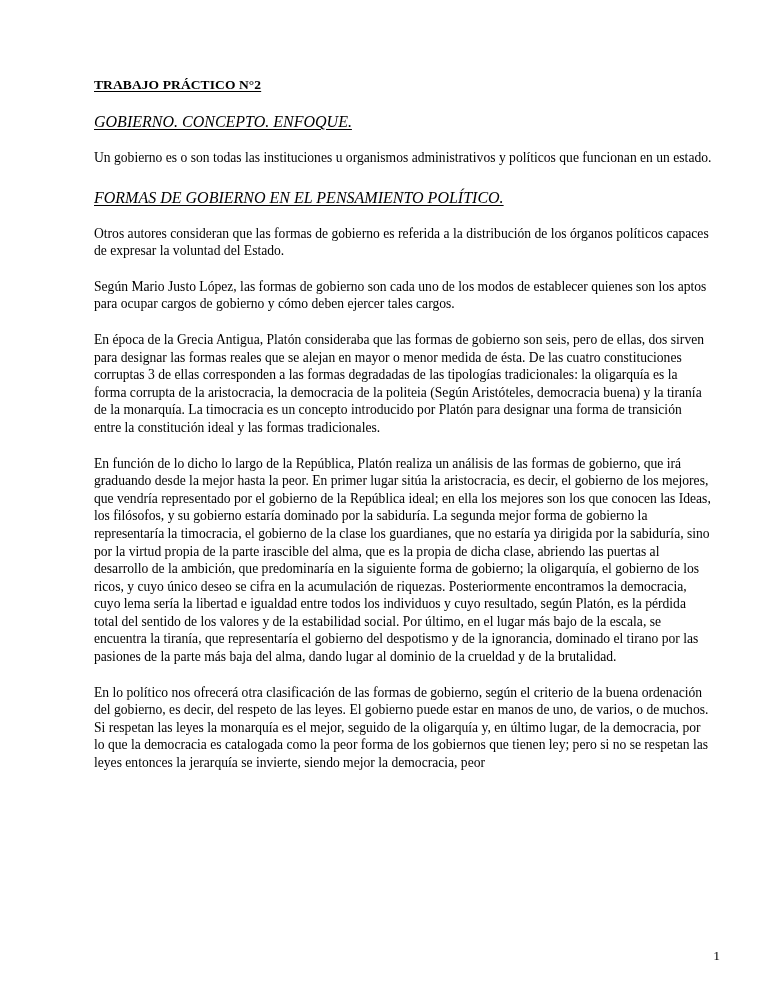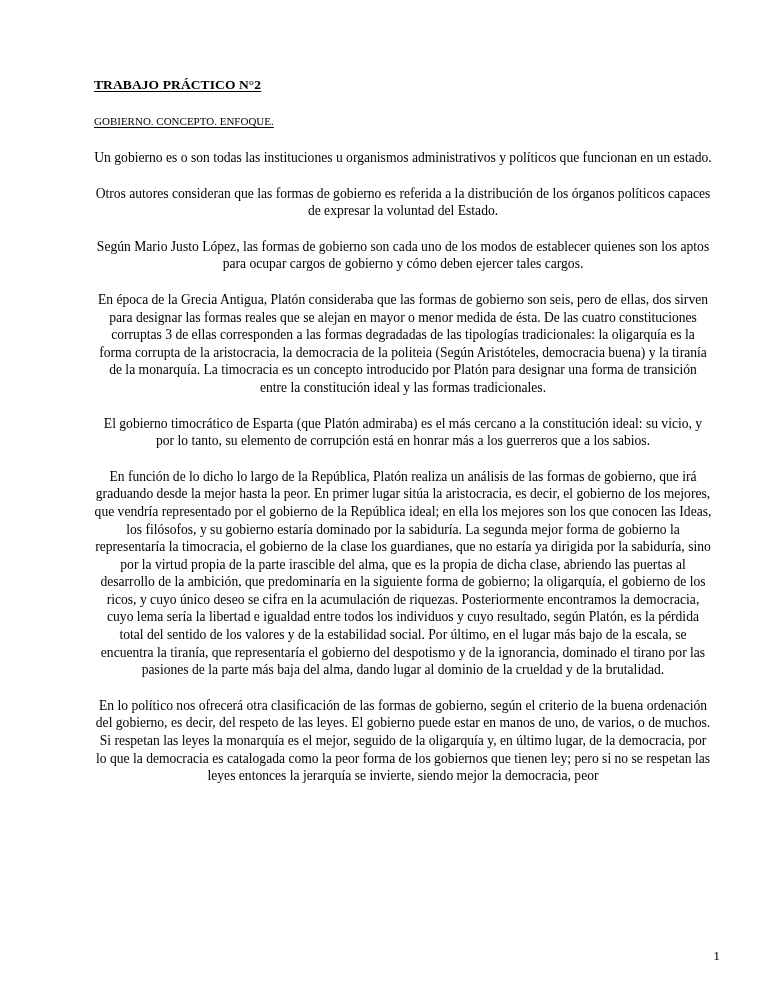--- a/index.html
+++ b/index.html
@@ -33,35 +33,36 @@
   .doc-title {
     font-size: 13.5px;
     font-weight: bold;
     text-decoration: underline;
     text-underline-offset: 2px;
     letter-spacing: 0.1px;
     margin: 0 0 20px 0;
     line-height: 17px;
   }
   .section-heading {
-    font-size: 11px;
+    font-size: 16px;
     font-weight: normal;
     text-decoration: underline;
     text-underline-offset: 2px;
     margin: 0 0 19px 0;
     line-height: 17px;
+    font-style: italic;
   }
   .section-heading.spaced-top {
     margin-top: 22px;
   }
   p.body-par {
     font-size: 13.6px;
     line-height: 17.6px;
     margin: 0 0 18px 0;
-    text-align: center;
+    text-align: left;
     hyphens: none;
   }
   .page-number {
     position: absolute;
     right: 48px;
     bottom: 30px;
     font-size: 13.5px;
     line-height: 16px;
     font-family: "Liberation Serif", "DejaVu Serif", serif;
   }
@@ -72,29 +73,29 @@
 <div class="page">
   <div class="content">
 
     <div class="doc-title">TRABAJO PRÁCTICO N°2</div>
 
     <div class="section-heading">GOBIERNO. CONCEPTO. ENFOQUE.</div>
 
     <p class="body-par">Un gobierno es o son todas las instituciones u organismos administrativos y políticos que funcionan en un estado.</p>
 
 
+    <div class="section-heading spaced-top">FORMAS DE GOBIERNO EN EL PENSAMIENTO POLÍTICO.</div>
 
 
     <p class="body-par">Otros autores consideran que las formas de gobierno es referida a la distribución de los órganos políticos capaces de expresar la voluntad del Estado.</p>
 
     <p class="body-par">Según Mario Justo López, las formas de gobierno son cada uno de los modos de establecer quienes son los aptos para ocupar cargos de gobierno y cómo deben ejercer tales cargos.</p>
 
     <p class="body-par">En época de la Grecia Antigua, Platón consideraba que las formas de gobierno son seis, pero de ellas, dos sirven para designar las formas reales que se alejan en mayor o menor medida de ésta. De las cuatro constituciones corruptas 3 de ellas corresponden a las formas degradadas de las tipologías tradicionales: la oligarquía es la forma corrupta de la aristocracia, la democracia de la politeia (Según Aristóteles, democracia buena) y la tiranía de la monarquía. La timocracia es un concepto introducido por Platón para designar una forma de transición entre la constitución ideal y las formas tradicionales.</p>
 
-    <p class="body-par">El gobierno timocrático de Esparta (que Platón admiraba) es el más cercano a la constitución ideal: su vicio, y por lo tanto, su elemento de corrupción está en honrar más a los guerreros que a los sabios.</p>
 
     <p class="body-par">En función de lo dicho lo largo de la República, Platón realiza un análisis de las formas de gobierno, que irá graduando desde la mejor hasta la peor. En primer lugar sitúa la aristocracia, es decir, el gobierno de los mejores, que vendría representado por el gobierno de la República ideal; en ella los mejores son los que conocen las Ideas, los filósofos, y su gobierno estaría dominado por la sabiduría. La segunda mejor forma de gobierno la representaría la timocracia, el gobierno de la clase los guardianes, que no estaría ya dirigida por la sabiduría, sino por la virtud propia de la parte irascible del alma, que es la propia de dicha clase, abriendo las puertas al desarrollo de la ambición, que predominaría en la siguiente forma de gobierno; la oligarquía, el gobierno de los ricos, y cuyo único deseo se cifra en la acumulación de riquezas. Posteriormente encontramos la democracia, cuyo lema sería la libertad e igualdad entre todos los individuos y cuyo resultado, según Platón, es la pérdida total del sentido de los valores y de la estabilidad social. Por último, en el lugar más bajo de la escala, se encuentra la tiranía, que representaría el gobierno del despotismo y de la ignorancia, dominado el tirano por las pasiones de la parte más baja del alma, dando lugar al dominio de la crueldad y de la brutalidad.</p>
 
     <p class="body-par">En lo político nos ofrecerá otra clasificación de las formas de gobierno, según el criterio de la buena ordenación del gobierno, es decir, del respeto de las leyes. El gobierno puede estar en manos de uno, de varios, o de muchos. Si respetan las leyes la monarquía es el mejor, seguido de la oligarquía y, en último lugar, de la democracia, por lo que la democracia es catalogada como la peor forma de los gobiernos que tienen ley; pero si no se respetan las leyes entonces la jerarquía se invierte, siendo mejor la democracia, peor</p>
 
   </div>
 
   <div class="page-number">1</div>
 </div>
 

